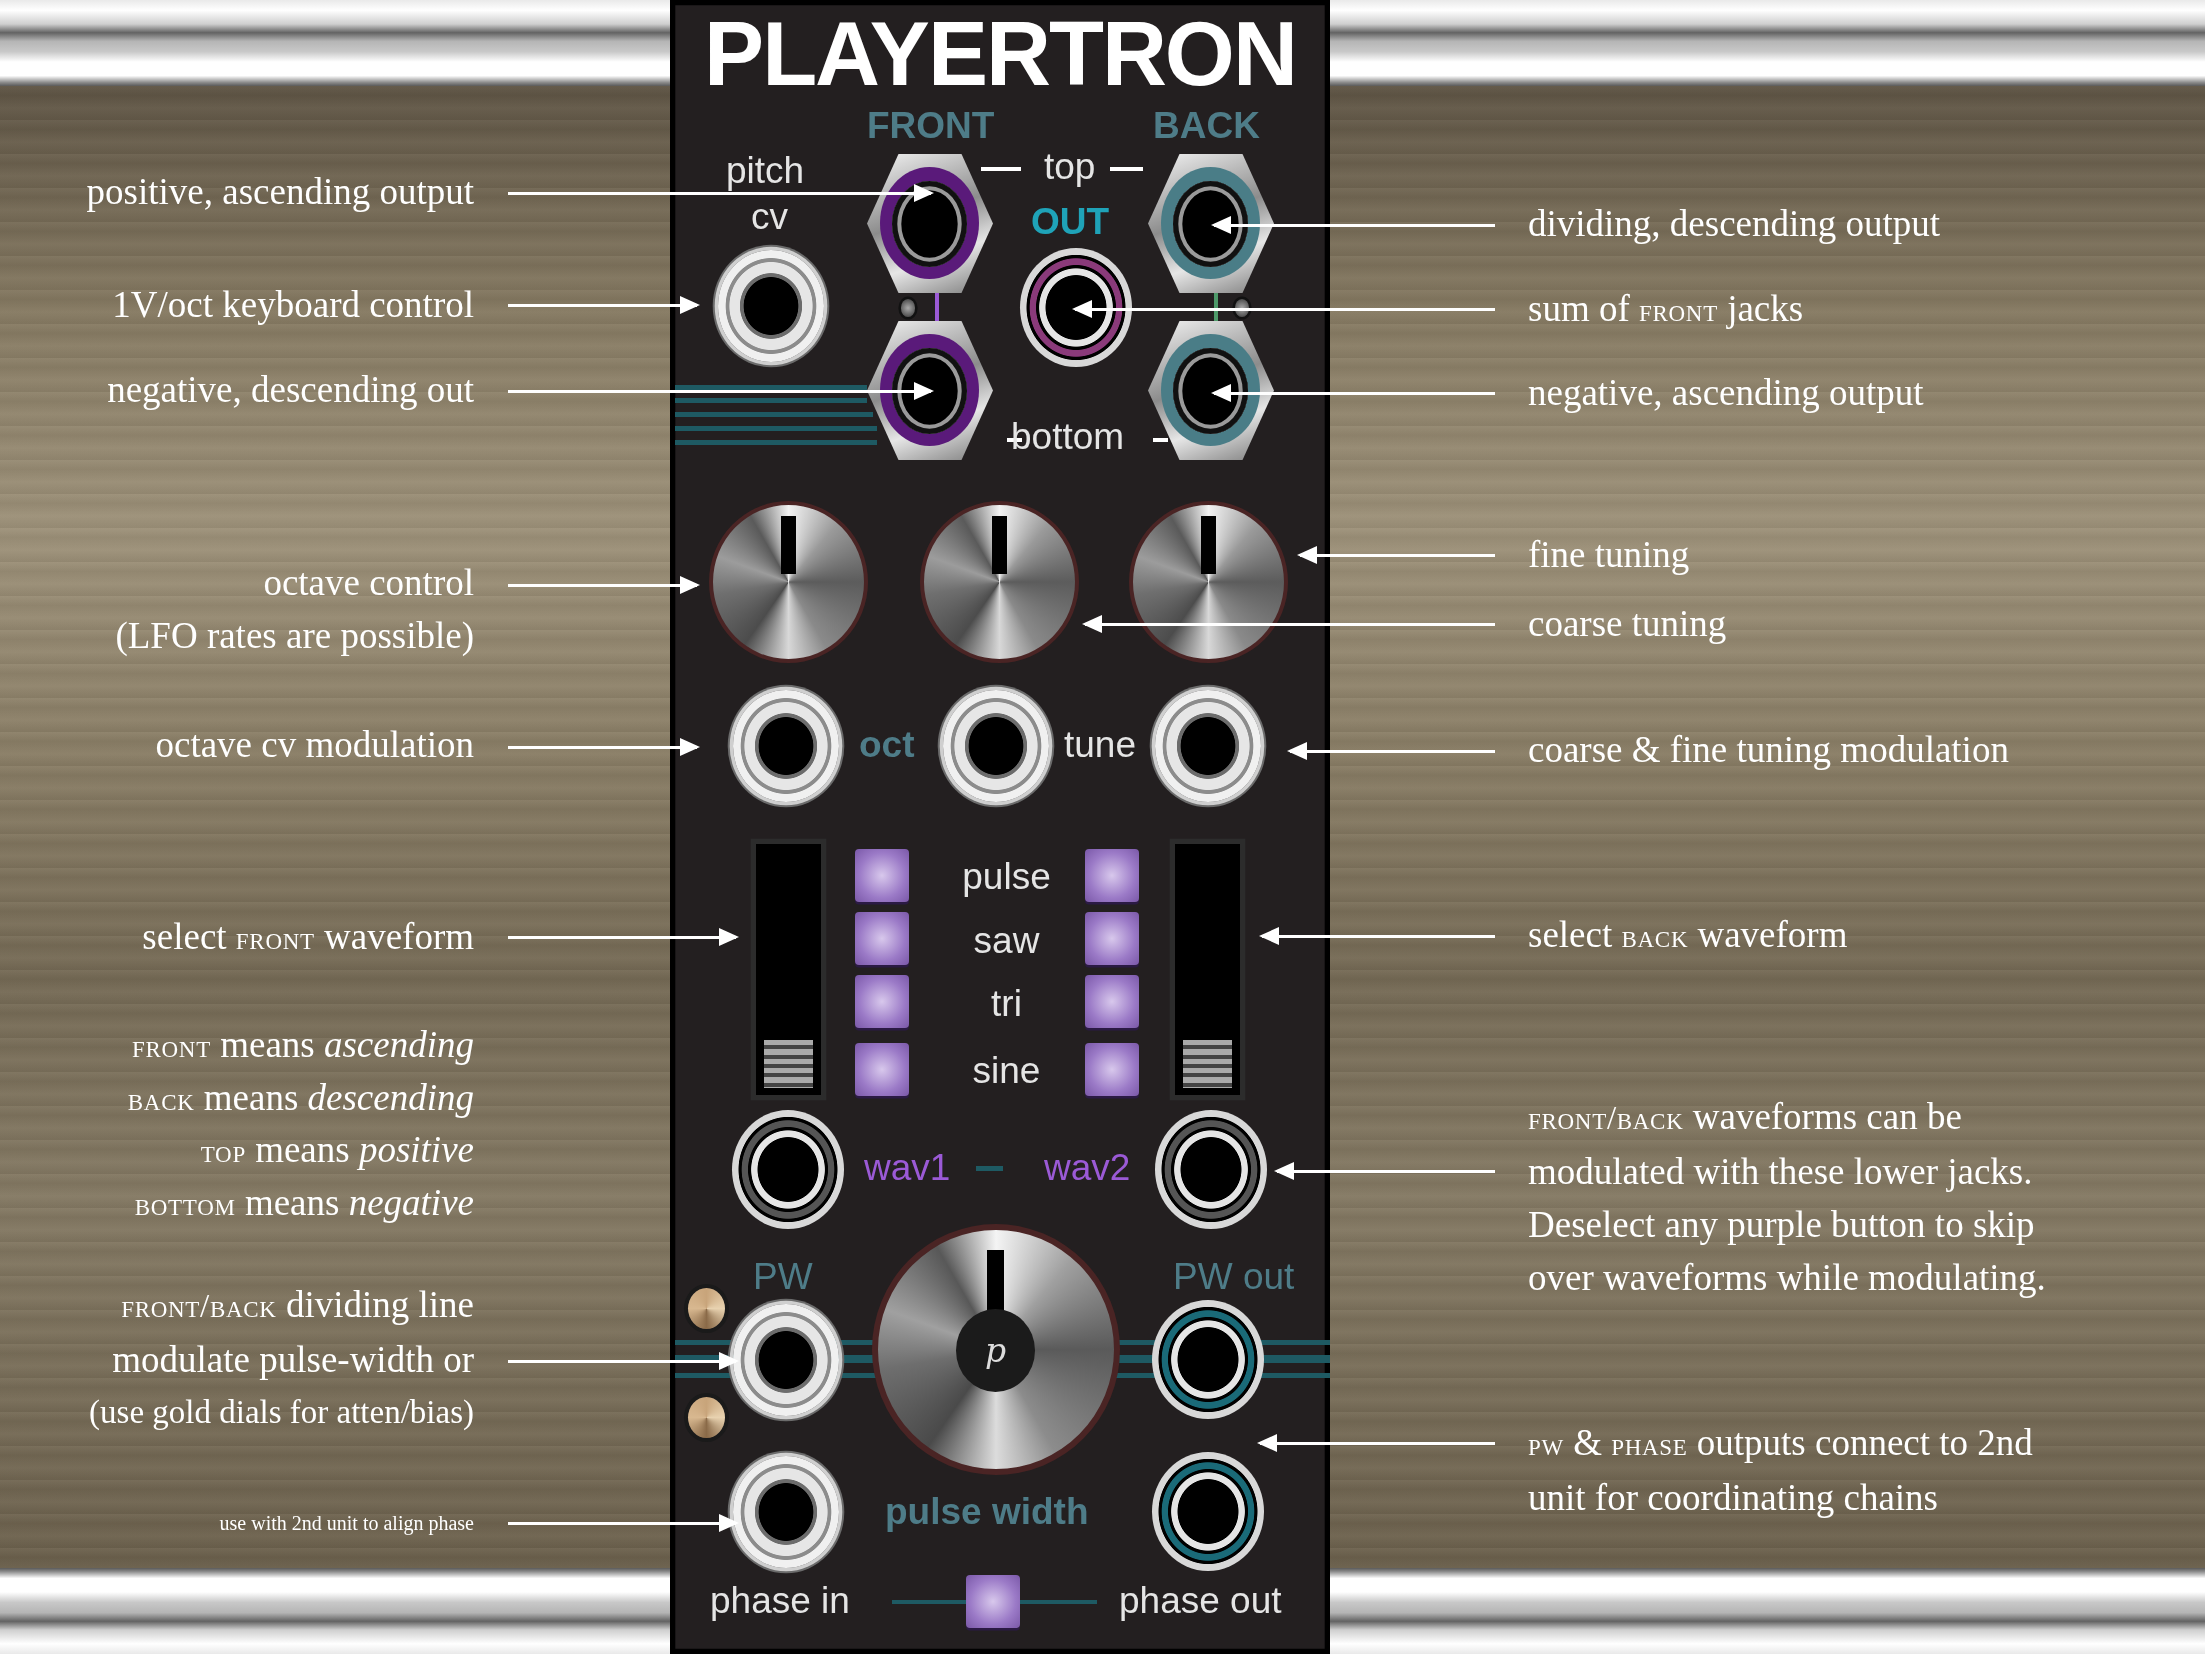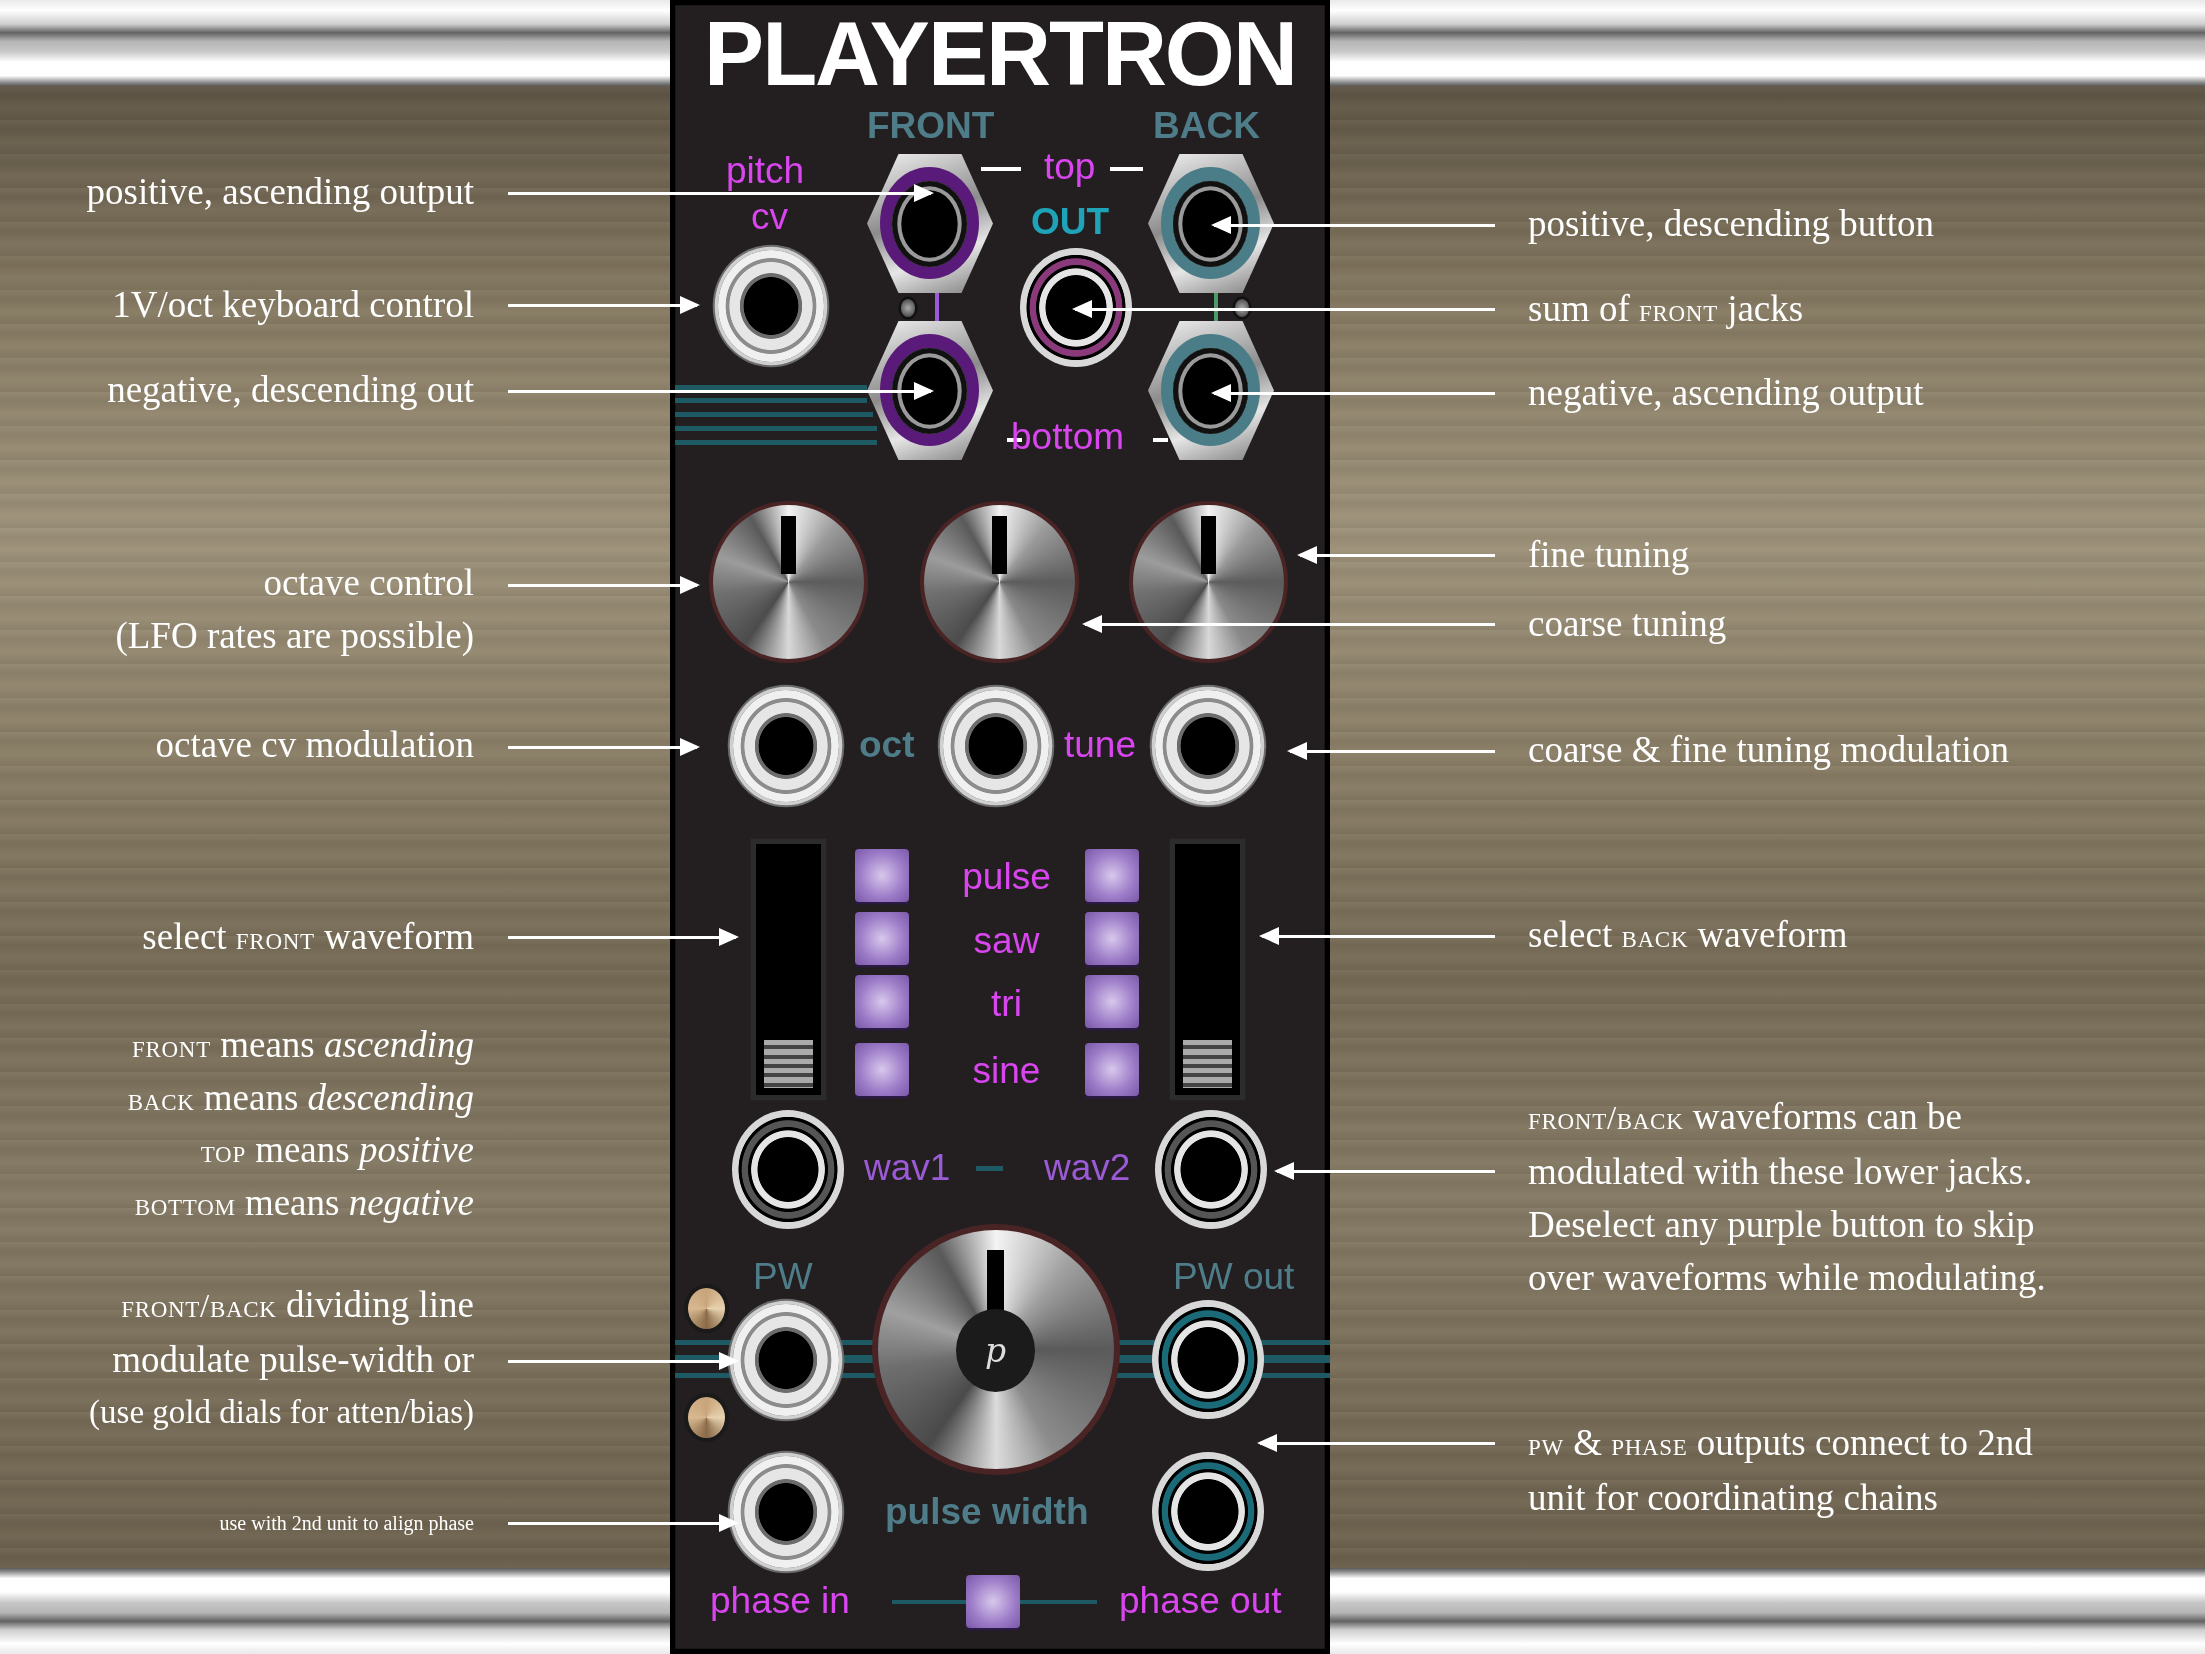--- a/index.html
+++ b/index.html
@@ -8,21 +8,21 @@
     background:
       repeating-linear-gradient(180deg, rgba(255,255,255,0.04) 0px, rgba(0,0,0,0.05) 9.3px, rgba(255,255,255,0.03) 22px, rgba(0,0,0,0.06) 34px),
       linear-gradient(180deg, #5f5545 0%, #867a62 15%, #9e927a 30%, #8a7e66 45%, #756a55 60%, #857a64 75%, #6c614d 100%); }
   .rail { position:absolute; left:0; width:2205px; height:86px;
     background: linear-gradient(180deg, #e9e9e9 0%, #ffffff 12%, #cfcfcf 28%, #636363 38%, #b5b5b5 48%, #c8c8c8 60%, #ffffff 72%, #ffffff 88%, #8a8a8a 96%, #5a5a5a 100%); }
   .rail.top { top:0; }
   .rail.bottom { top:1568px; transform:scaleY(-1); }
 
   .panel { position:absolute; left:670px; top:0; width:660px; height:1654px; background:#231f20; box-shadow: inset 0 0 0 5.3px #000; }
   .title { position:absolute; left:0; width:660px; top:5.3px; text-align:center; color:#fff; font-weight:bold; font-size:90px; letter-spacing:-2px; line-height:99px; }
-  .lbl { position:absolute; color:#d946ef; font-size:37px; line-height:40px; white-space:nowrap; }
+  .lbl { position:absolute; color:#e5e5e5; font-size:37px; line-height:40px; white-space:nowrap; }
   .lbl.teal { color:#4e7c88; font-weight:bold; }
   .lbl.cyan { color:#1fa3b8; font-weight:bold; }
   .lbl.purple { color:#9b5ad6; }
   .lbl.tealthin { color:#4e7c88; }
 
   
   .hexjack { position:absolute; width:126px; height:139px; margin-left:-63px; margin-top:-69px;
     clip-path: polygon(25% 0%, 75% 0%, 100% 50%, 75% 100%, 25% 100%, 0% 50%);
     background: linear-gradient(160deg, #f4f4f4, #8c8c8c 45%, #e6e6e6 70%, #7a7a7a); }
   .hexjack .ring { position:absolute; left:13.2px; top:13.2px; width:99px; height:112px; border-radius:50%; }
@@ -234,21 +234,21 @@
   <div><span class="sc">front/back</span><span> dividing line</span></div>
   <div>modulate pulse-width or</div>
   <div style="font-size:33px;">(use gold dials for atten/bias)</div>
 </div>
 <div class="arrow r" style="left:508px; top:1360px; width:228px;"></div>
 
 <div class="ann left" style="top:1497px; font-size:20px;">use with 2nd unit to align phase</div>
 <div class="arrow r" style="left:508px; top:1522px; width:228px;"></div>
 
 <div class="arrow l" style="left:1214px; top:224px; width:281px;"></div>
-<div class="ann right" style="top:197px;">positive, descending button</div>
+<div class="ann right" style="top:197px;">dividing, descending output</div>
 
 <div class="arrow l" style="left:1075px; top:308px; width:420px;"></div>
 <div class="ann right" style="top:282px;">
   <span>sum of </span><span class="sc">front</span><span> jacks</span>
 </div>
 
 <div class="arrow l" style="left:1214px; top:392px; width:281px;"></div>
 <div class="ann right" style="top:366px;">negative, ascending output</div>
 
 <div class="arrow l" style="left:1300px; top:554px; width:195px;"></div>

